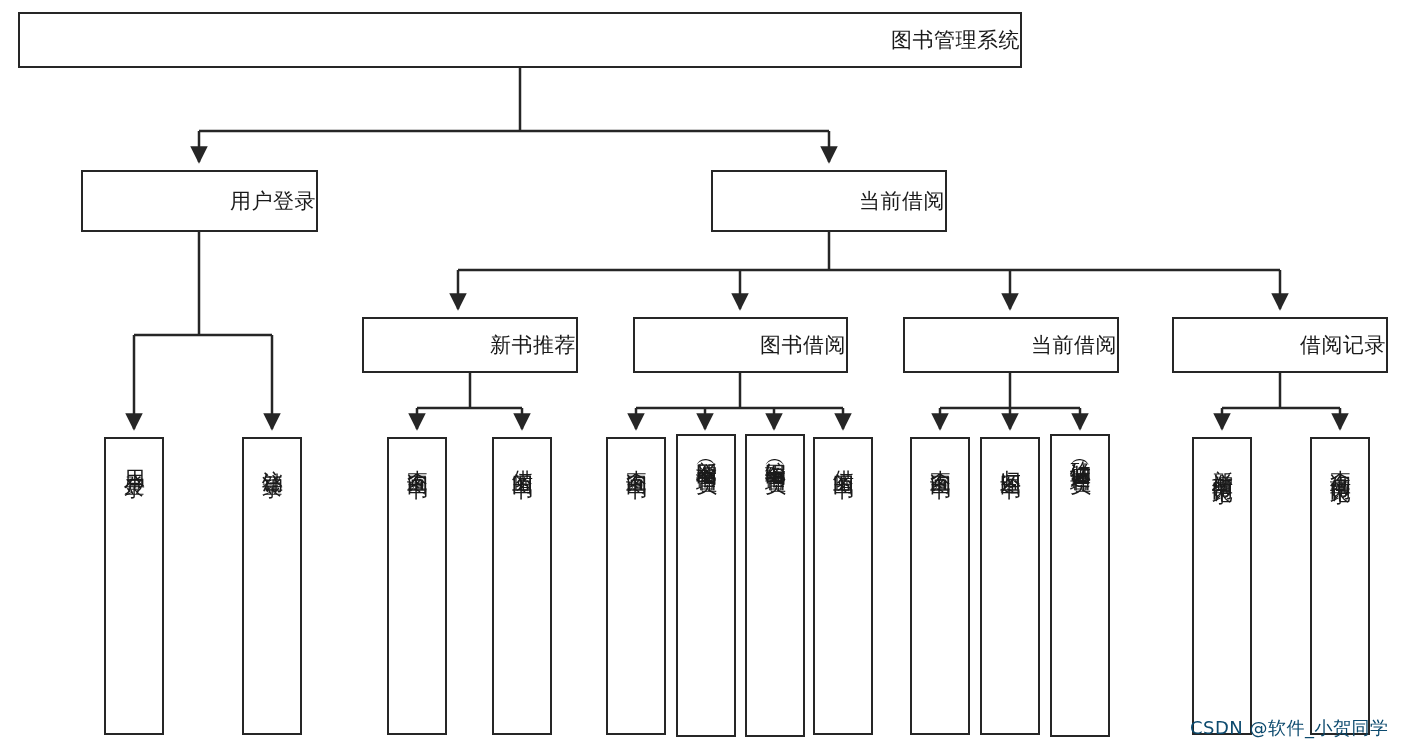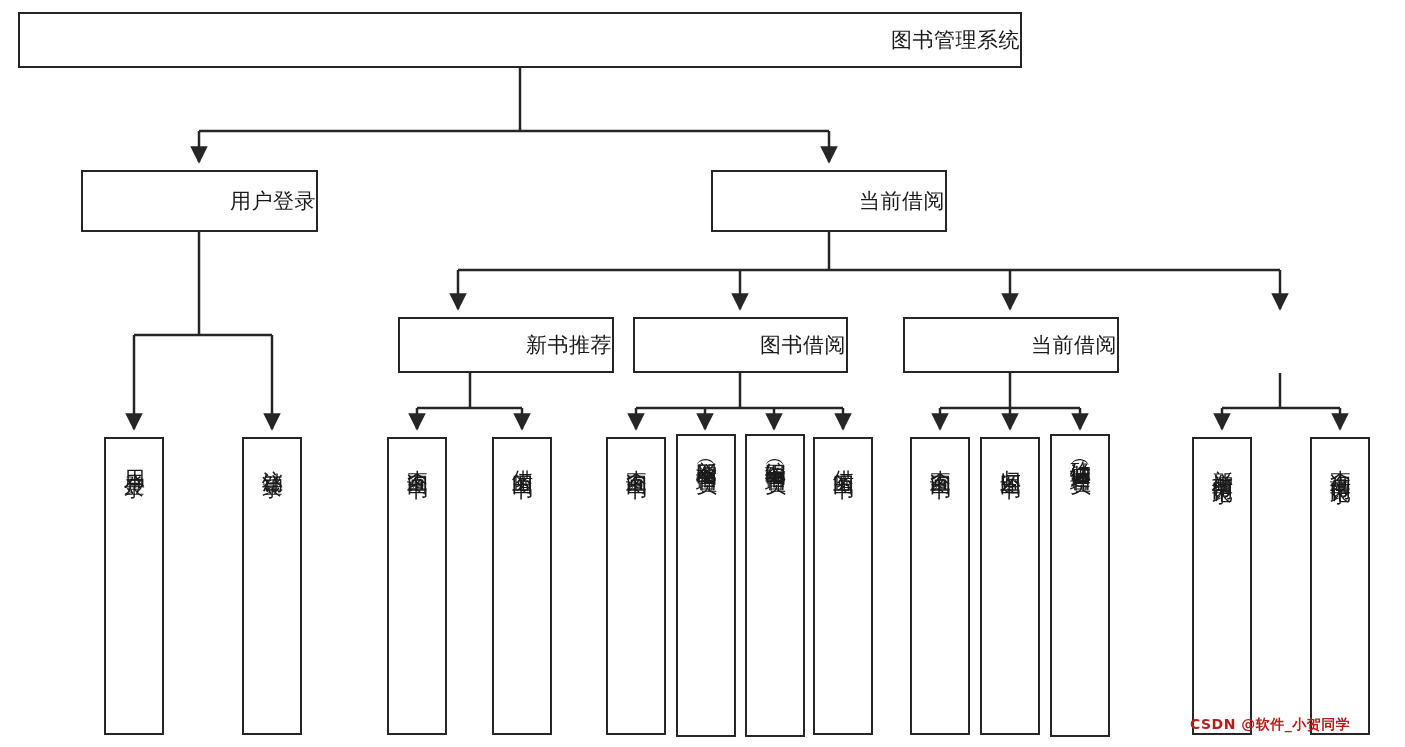--- a/index.html
+++ b/index.html
@@ -52,25 +52,24 @@
     white-space: normal;
     font-size: 21px;
     letter-spacing: 3px;
     line-height: 1;
   }
   .node.vertical.tall .node-label {
     letter-spacing: 2px;
   }
   .watermark {
     position: absolute;
-    font-size: 14px;
-    color: #b91c1c;
+    font-size: 18px;
+    color: #0c4a6e;
     white-space: nowrap;
     letter-spacing: 0.5px;
-    font-weight: bold;
   }
 </style>
 </head>
 <body>
 
 <div id="canvas">
 
   <svg id="edges" viewBox="0 0 1405 747" xmlns="http://www.w3.org/2000/svg">
     <defs>
       <marker id="arrow" viewBox="0 0 10 10" refX="9" refY="5" markerWidth="7" markerHeight="7" orient="auto-start-reverse">
@@ -126,28 +125,31 @@
     <span class="node-label">图书管理系统</span>
   </div>
 
   <div class="node" style="left:81px; top:170px; width:237px; height:62px;">
     <span class="node-label">用户登录</span>
   </div>
   <div class="node" style="left:711px; top:170px; width:236px; height:62px;">
     <span class="node-label">当前借阅</span>
   </div>
 
-  <div class="node" style="left:362px; top:317px; width:216px; height:56px;margin-left:36px;">
+  <div class="node" style="left:362px; top:317px; width:216px; height:56px;">
     <span class="node-label">新书推荐</span>
   </div>
   <div class="node" style="left:903px; top:317px; width:216px; height:56px;">
     <span class="node-label">当前借阅</span>
   </div>
   <div class="node" style="left:633px; top:317px; width:215px; height:56px;">
     <span class="node-label">图书借阅</span>
+  </div>
+  <div class="node" style="left:1172px; top:317px; width:216px; height:56px;">
+    <span class="node-label">借阅记录</span>
   </div>
 
   <div class="node vertical" style="left:104px; top:437px; width:60px; height:298px;">
     <span class="node-label">用户登录</span>
   </div>
   <div class="node vertical" style="left:242px; top:437px; width:60px; height:298px;">
     <span class="node-label">注销登录</span>
   </div>
 
   <div class="node vertical" style="left:387px; top:437px; width:60px; height:298px;">

